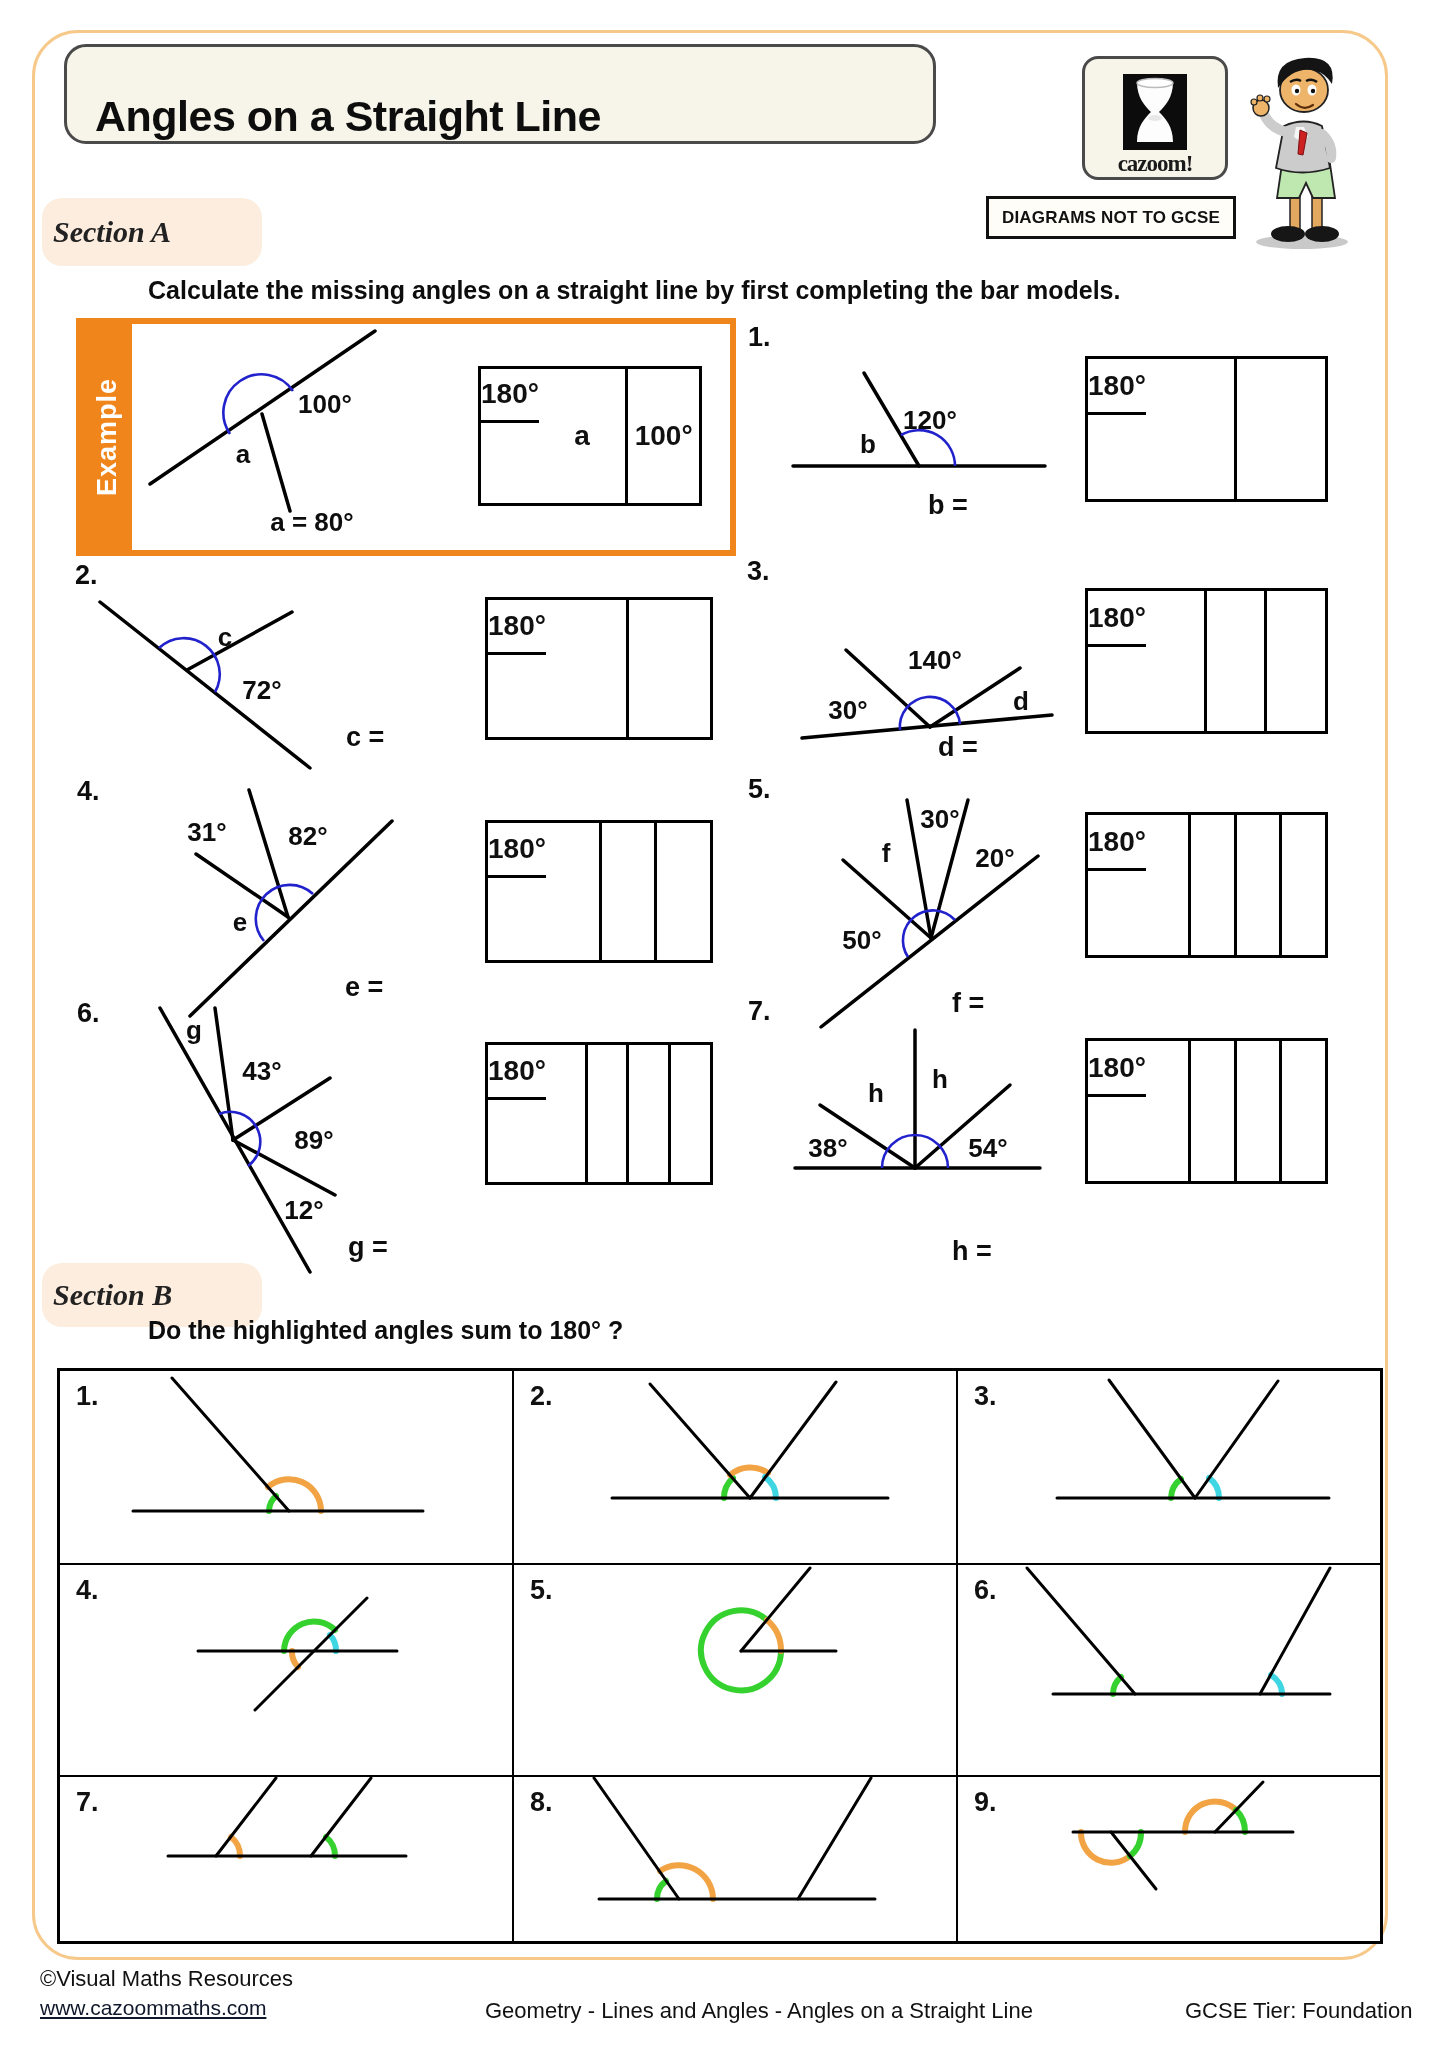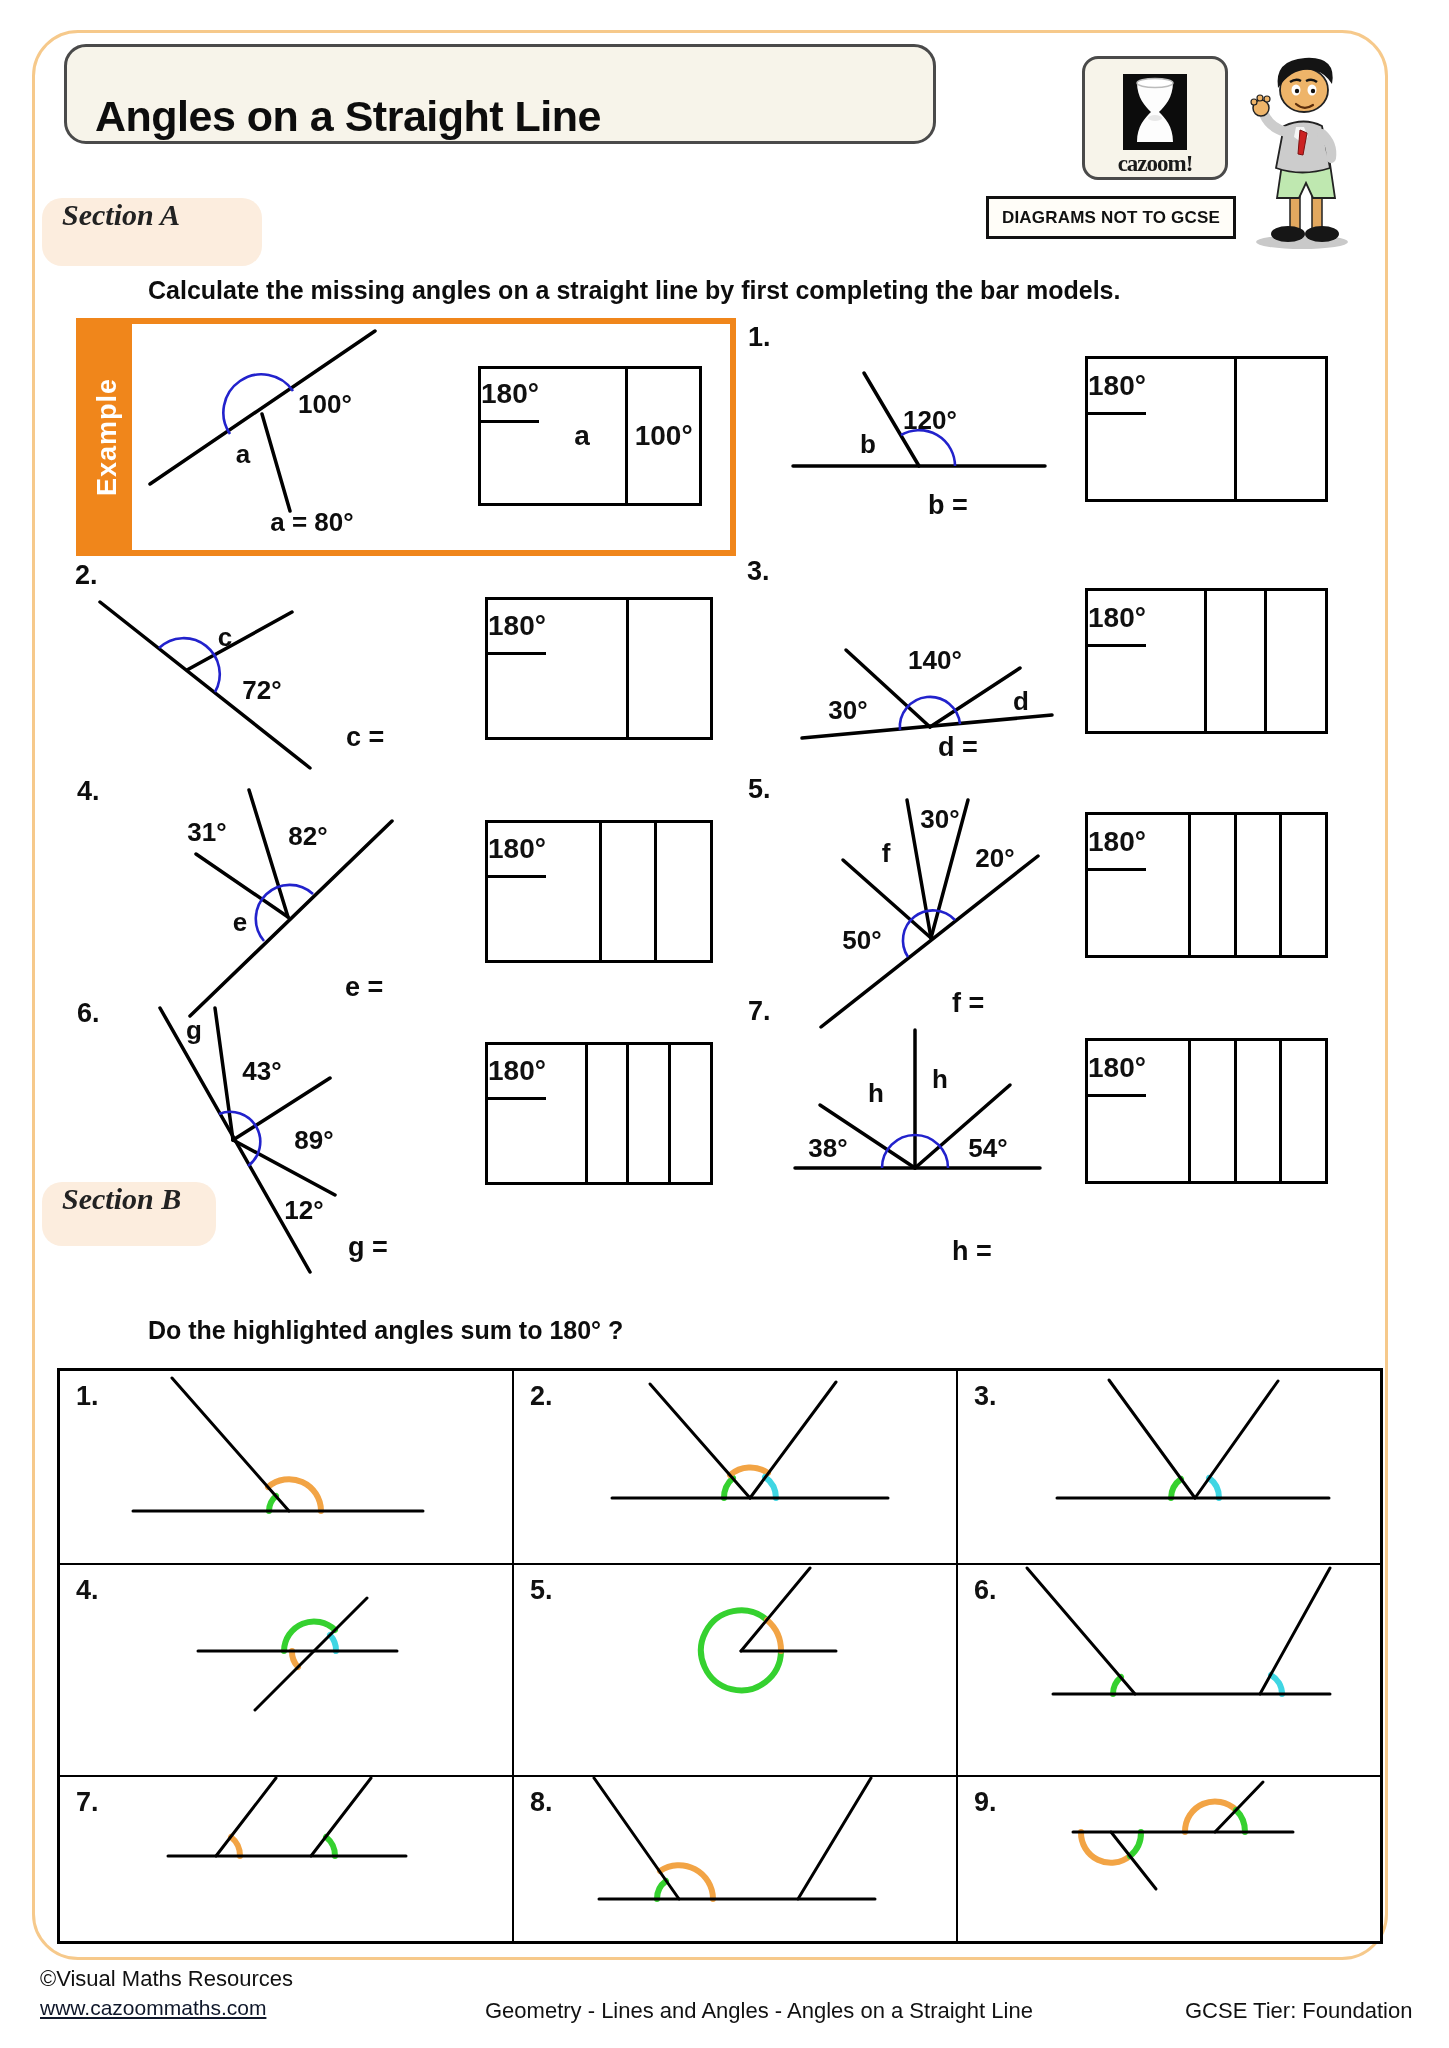--- a/index.html
+++ b/index.html
@@ -5,21 +5,21 @@
   *{margin:0;padding:0;box-sizing:border-box}
   html,body{width:1449px;height:2048px}
   body{position:relative;background:#fff;font-family:"Liberation Sans",sans-serif;color:#111;overflow:hidden}
   .abs{position:absolute}
   .frame{border:3px solid #F6C98B;border-radius:46px}
   .titlebox{background:#F7F4EA;border:3px solid #4a4a4a;border-radius:22px;display:flex;align-items:flex-end;padding-left:28px}
   .title{font-size:43px;font-weight:bold;color:#0d0d0d;letter-spacing:-0.5px}
   .logobox{background:#F7F4EA;border:3px solid #4a4a4a;border-radius:16px;text-align:center;padding-top:15px}
   .logotext{font-family:"Liberation Serif",serif;font-weight:bold;font-size:23px;color:#1a1a1a;margin-top:1px;letter-spacing:-1px}
   .scalebox{border:3px solid #111;background:#fffdf8;display:flex;align-items:center;justify-content:center;font-weight:bold;font-size:17px;letter-spacing:.2px}
-  .sectlabel{background:#FCEDDE;border-radius:20px;display:flex;align-items:flex-start;padding-left:20px;font-family:"Liberation Serif",serif;font-style:italic;font-weight:bold;font-size:30px;color:#222}
+  .sectlabel{background:#FCEDDE;border-radius:20px;display:flex;align-items:center;padding-left:11px;font-family:"Liberation Serif",serif;font-style:italic;font-weight:bold;font-size:30px;color:#222}
   .instr{font-size:25px;font-weight:bold;color:#0d0d0d}
   .examplebox{border:6px solid #F0861B;background:#fff;display:flex}
   .exstrip{width:50px;background:#F0861B;display:flex;align-items:center;justify-content:center}
   .exstrip span{writing-mode:vertical-rl;transform:rotate(180deg);color:#fff;font-weight:bold;font-size:27px;letter-spacing:1px}
   .num,.ans{font-size:27px;font-weight:bold;color:#0d0d0d}
   .bar{border:3px solid #000;display:flex;background:#fff}
   .bar-top{height:40%;border-bottom:3px solid #000;display:flex;align-items:center;justify-content:center;font-size:28px;font-weight:bold}
   .bar-cells{flex:1;display:flex}
   .bar-cell{flex:1;border-right:3px solid #000;display:flex;align-items:center;justify-content:center;font-size:28px;font-weight:bold}
   .bar-cell:last-child{border-right:none}
@@ -247,21 +247,21 @@
 <div class="abs bar" style="left:1085px;top:1038px;width:243px;height:146px">
   <div class="bar-top">180°</div>
   <div class="bar-cells">
       <div class="bar-cell"></div>
       <div class="bar-cell"></div>
       <div class="bar-cell"></div>
       <div class="bar-cell"></div>
     </div>
 </div>
 
-<div class="abs sectlabel" style="left:42px;top:1182px;width:174px;height:64px">
+<div class="abs sectlabel" style="left:42px;top:1263px;width:220px;height:64px">
   <span>Section B</span>
 </div>
 <div class="abs instr" style="left:148px;top:1316px">Do the highlighted angles sum to 180° ?</div>
 
 <div class="abs bgrid" style="left:57px;top:1368px">
 
   <div class="bcell">
     <div class="cellnum">1.</div>
     <svg width="454" height="194" viewBox="0 0 454 194">
       <path class="harc" stroke="#35D12F" d="M209,140 A20,20 0 0 1 216,125"></path>

